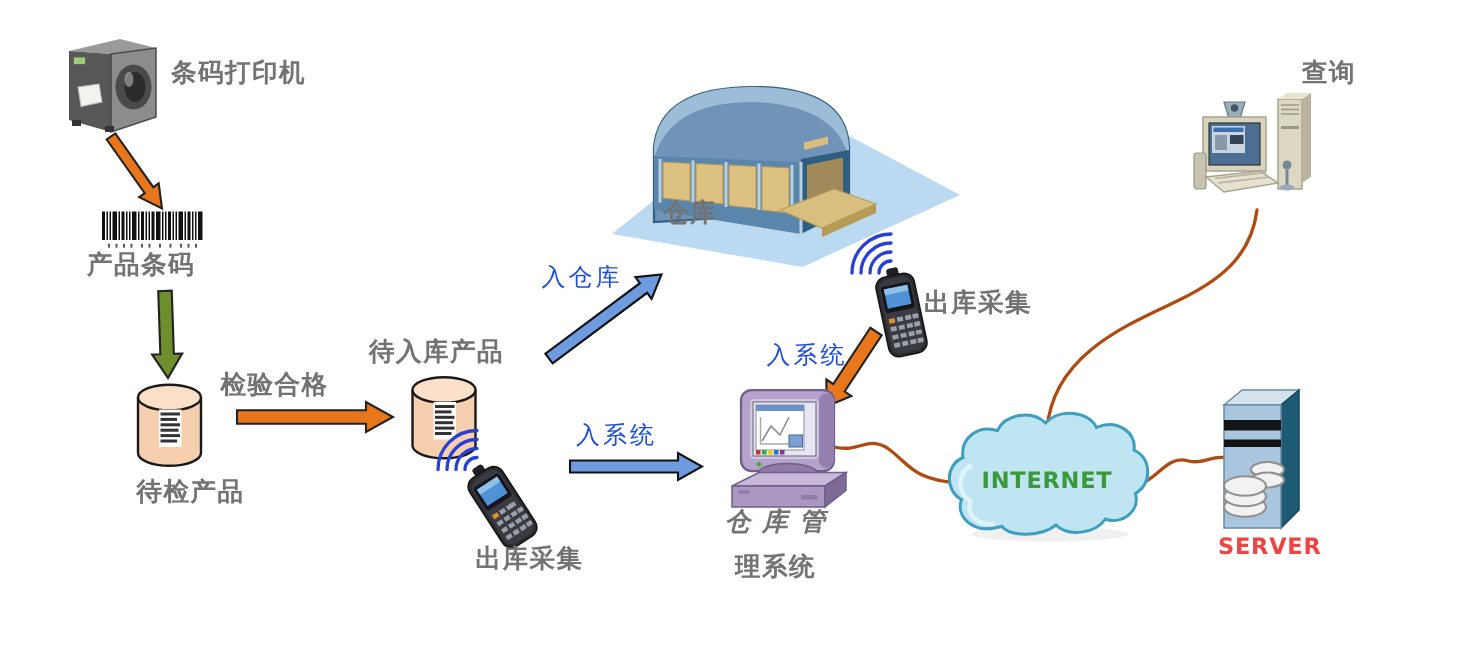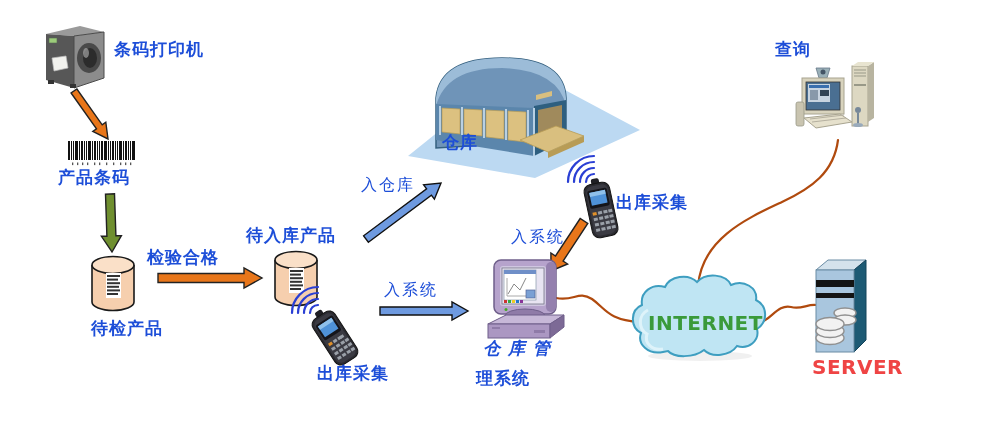--- a/index.html
+++ b/index.html
@@ -2,25 +2,25 @@
 <html><head>
 <meta charset="utf-8">
 <style>
   html,body{margin:0;padding:0;background:#fff;}
   .canvas{
     position:relative;width:986px;height:430px;background:#ffffff;
     font-family:"DejaVu Sans","Liberation Sans",sans-serif;overflow:hidden;
   }
   .layer{position:absolute;left:0;top:0;width:986px;height:430px;}
   .lbl{
-    position:absolute;font-weight:bold;font-size:17px;color:#1d4ed8;
+    position:absolute;font-weight:bold;font-size:17px;color:#737373;
     white-space:pre;letter-spacing:1px;line-height:1;
   }
   .lbl.red{color:#1d4ed8;font-weight:normal;font-size:16px;letter-spacing:2px;}
-  .lbl.en{color:#3a9a3a;font-size:20px;letter-spacing:.5px;}
+  .lbl.en{color:#3a9a3a;font-size:15px;letter-spacing:.5px;}
   .lbl.en.server{color:#ef4444;}
   .lbl.center{text-align:center;}
 </style>
 </head>
 <body>
 
 <div class="canvas">
 
   <svg class="layer" viewBox="0 0 986 430">
 
@@ -297,22 +297,22 @@
 
   <div class="lbl" style="left:114px;top:41px;">条码打印机</div>
   <div class="lbl" style="left:58px;top:169px;">产品条码</div>
   <div class="lbl" style="left:79px;top:320px;margin-left:12px;">待检产品</div>
   <div class="lbl" style="left:147px;top:249px;">检验合格</div>
   <div class="lbl" style="left:246px;top:227px;">待入库产品</div>
   <div class="lbl" style="left:317px;top:365px;">出库采集</div>
   <div class="lbl" style="left:442px;top:134px;">仓库</div>
   <div class="lbl" style="left:616px;top:194px;">出库采集</div>
   <div class="lbl" style="left:483px;top:340px;font-style:italic;">仓 库 管</div>
-  <div class="lbl" style="left:476px;top:370px;">理系统</div>
-  <div class="lbl" style="left:775px;top:41px;">查询</div>
+  <div class="lbl" style="left:490px;top:370px;">理系统</div>
+  <div class="lbl" style="left:868px;top:41px;">查询</div>
 
   <div class="lbl red" style="left:361px;top:177px;">入仓库</div>
   <div class="lbl red" style="left:384px;top:282px;">入系统</div>
   <div class="lbl red" style="left:511px;top:229px;">入系统</div>
 
   <div class="lbl en center" style="left:648px;top:313px;width:100px;">INTERNET</div>
   <div class="lbl en server" style="left:812px;top:357px;">SERVER</div>
 
 </div>
 

